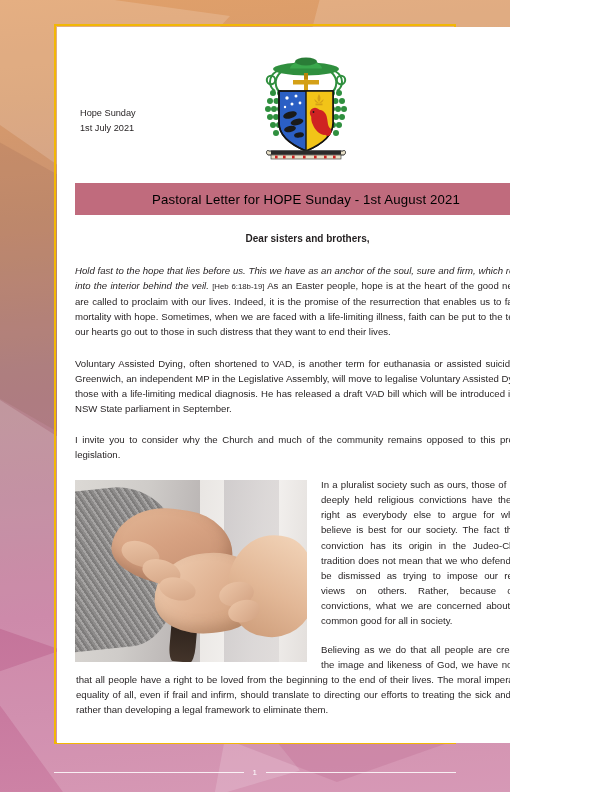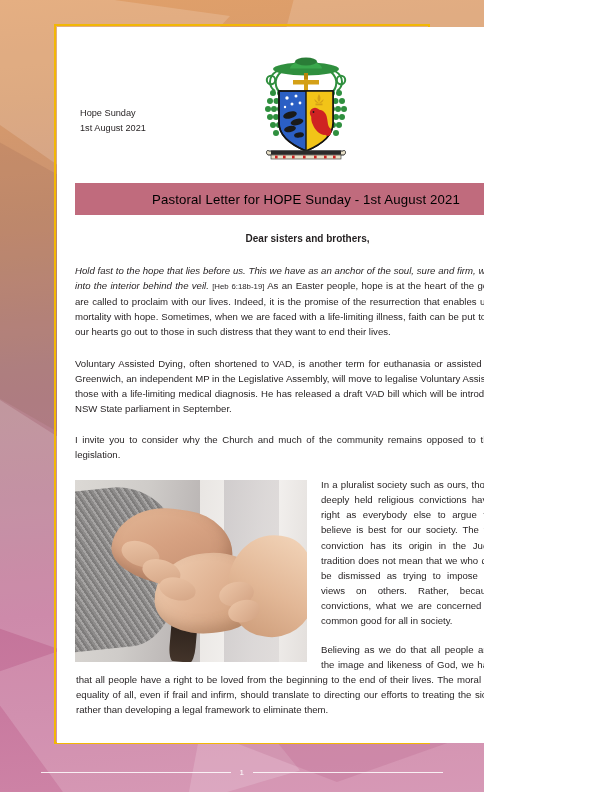--- a/index.html
+++ b/index.html
@@ -13,20 +13,21 @@
     overflow: hidden;
     background: #ffffff;
   }
 
   
   .page {
     position: relative;
     width: 484px;
     height: 792px;
     overflow: hidden;
+    padding-left: 26px;
   }
 
   .frame-bg {
     position: absolute;
     inset: 0;
     background: linear-gradient(175deg,
         #e0a06a 0%,
         #d79a6b 12%,
         #c79173 28%,
         #b5868a 45%,
@@ -276,21 +277,21 @@
   </div>
 
   <div class="gold-rule"></div>
 
   <div class="sheet">
 
     <div class="header">
 
       <div class="dateline">
         <div>Hope Sunday</div>
-        <div>1st August 2021</div>
+        <div>1st July 2021</div>
       </div>
 
       <div class="crest">
         <svg width="94" height="118" viewBox="0 0 94 118" xmlns="http://www.w3.org/2000/svg">
 
           <ellipse cx="47" cy="22" rx="33" ry="6.5" fill="#2f8f3e"></ellipse>
           <path d="M31 22 C31 10, 63 10, 63 22 Z" fill="#2f8f3e"></path>
           <path d="M31 21.5 C31 12, 63 12, 63 21.5 Z" fill="#3aa84c"></path>
           <ellipse cx="47" cy="14.5" rx="11" ry="4" fill="#2a7d37"></ellipse>
 

